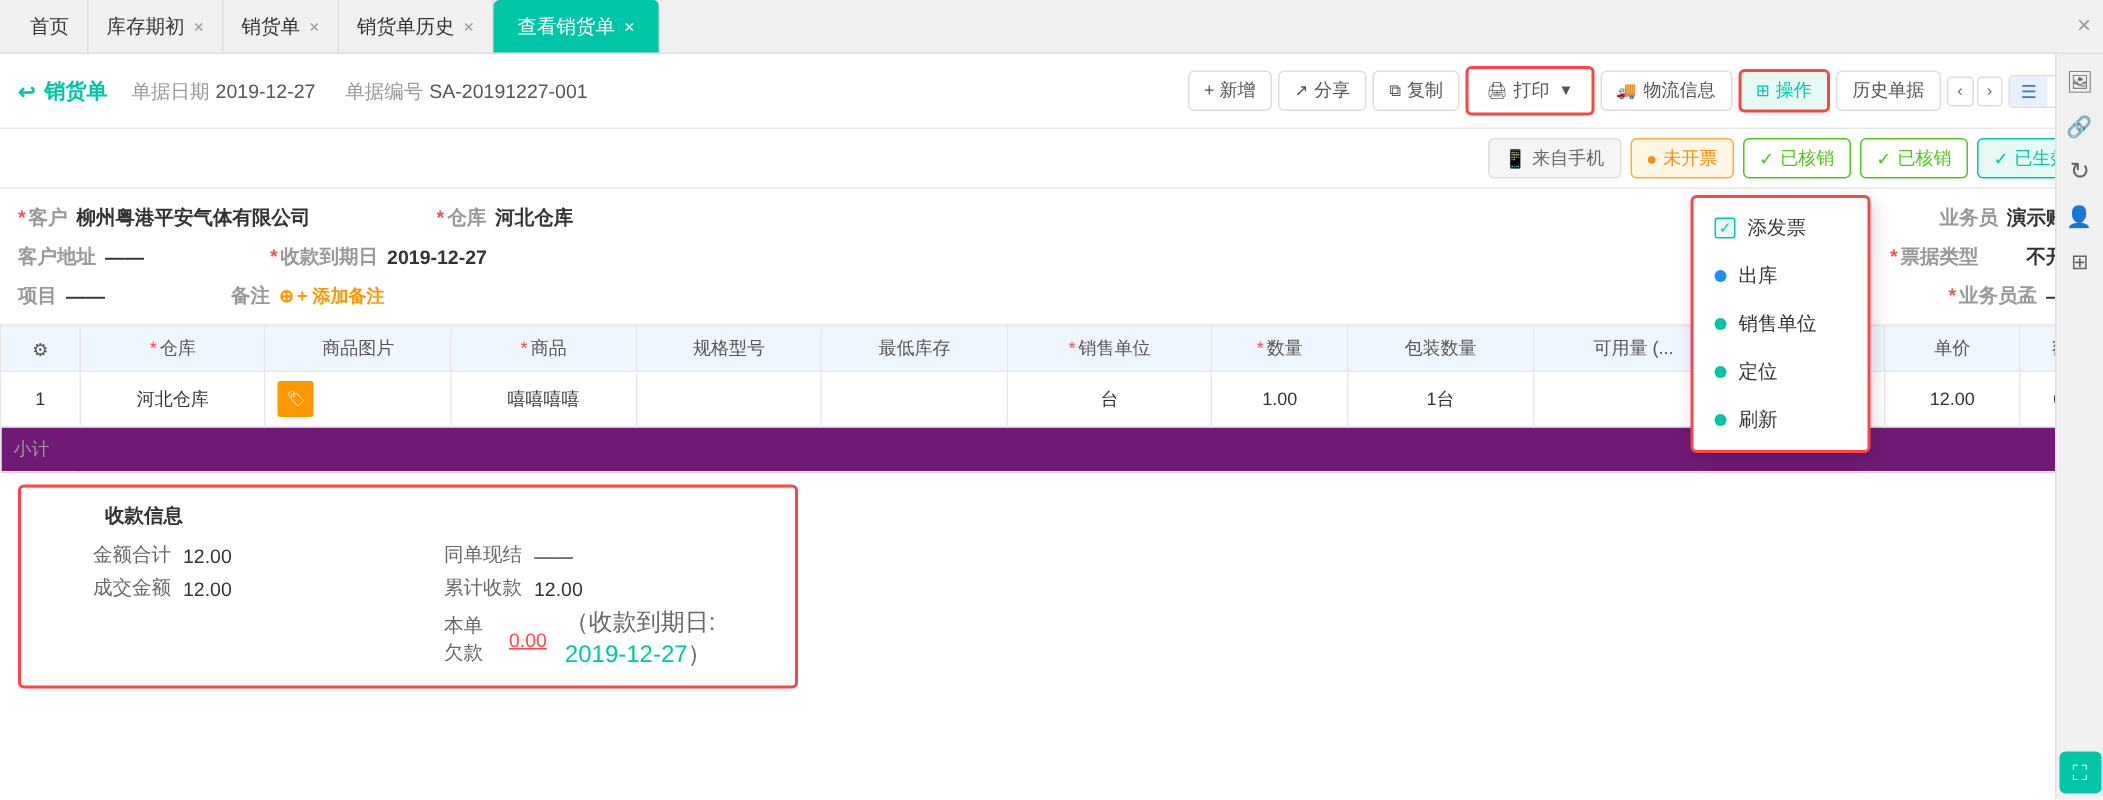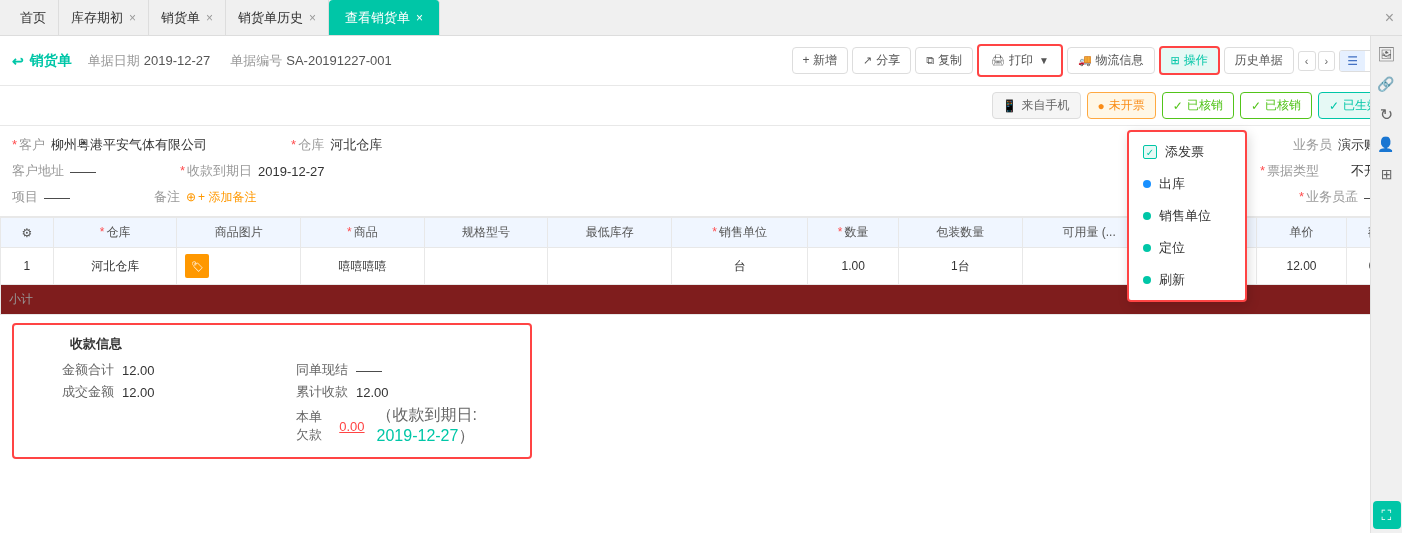--- a/index.html
+++ b/index.html
@@ -42,37 +42,37 @@
     
     .status-bar { display: flex; align-items: center; justify-content: flex-end; gap: 6px; padding: 6px 12px; background: #fff; border-bottom: 1px solid #e8e8e8; }
     .status-btn { display: flex; align-items: center; gap: 4px; padding: 4px 10px; border-radius: 4px; font-size: 12px; cursor: pointer; white-space: nowrap; }
     .status-btn.gray { background: #f5f5f5; border: 1px solid #ddd; color: #666; }
     .status-btn.orange { background: #fff7e6; border: 1px solid #ffa940; color: #fa8c16; }
     .status-btn.green-outline { background: #fff; border: 1px solid #52c41a; color: #52c41a; }
     .status-btn.green-sold { background: #fff; border: 1px solid #52c41a; color: #52c41a; }
     .status-btn.teal-outline { background: #e6f9f5; border: 1px solid #00c6a7; color: #00c6a7; }
 
     
-    .form-section { padding: 10px 12px; display: flex; flex-direction: column; gap: 8px; }
+    .form-section { padding: 10px 12px; display: flex; flex-direction: column; gap: 8px; font-weight: bold; }
     .form-row { display: flex; align-items: center; gap: 24px; }
     .form-field { display: flex; align-items: center; gap: 6px; }
     .form-field .field-label { color: #999; font-size: 13px; white-space: nowrap; }
     .form-field .field-label.required::before { content: '*'; color: #ff4d4f; margin-right: 2px; }
     .form-field .field-value { color: #333; font-size: 13px; }
     .form-field .add-note { color: #ff9800; cursor: pointer; font-size: 12px; display: flex; align-items: center; gap: 2px; }
 
     
     .table-container { margin: 0; border-top: 1px solid #e8e8e8; overflow-x: auto; }
     table { width: 100%; border-collapse: collapse; font-size: 12px; }
     thead tr { background: #f0f6ff; }
     thead th { padding: 6px 8px; border: 1px solid #e8e8e8; text-align: center; font-weight: normal; color: #555; white-space: nowrap; }
     thead th.required::before { content: '*'; color: #ff4d4f; margin-right: 2px; }
     tbody tr { background: #fff; }
     tbody td { padding: 6px 8px; border: 1px solid #e8e8e8; text-align: center; color: #333; }
-    .subtotal-row td { background: #7f1d1d; color: #999; text-align: left; }
+    .subtotal-row td { background: #701a75; color: #999; text-align: left; }
 
     
     .bottom-info { margin: 8px 12px; border: 2px solid #ff4444; border-radius: 4px; padding: 10px 16px; background: #fff; max-width: 520px; }
     .bottom-info .info-title { font-weight: bold; font-size: 13px; margin-bottom: 8px; padding-left: 40px; }
     .bottom-info .info-grid { display: grid; grid-template-columns: 1fr 1fr; gap: 16px 16px; margin-left: 32px; }
     .bottom-info .info-row { display: flex; align-items: center; gap: 8px; font-size: 13px; }
     .bottom-info .info-label { color: #666; }
     .bottom-info .info-value { color: #333; }
     .bottom-info .info-value.red { color: #ff4444; text-decoration: underline; }
 

